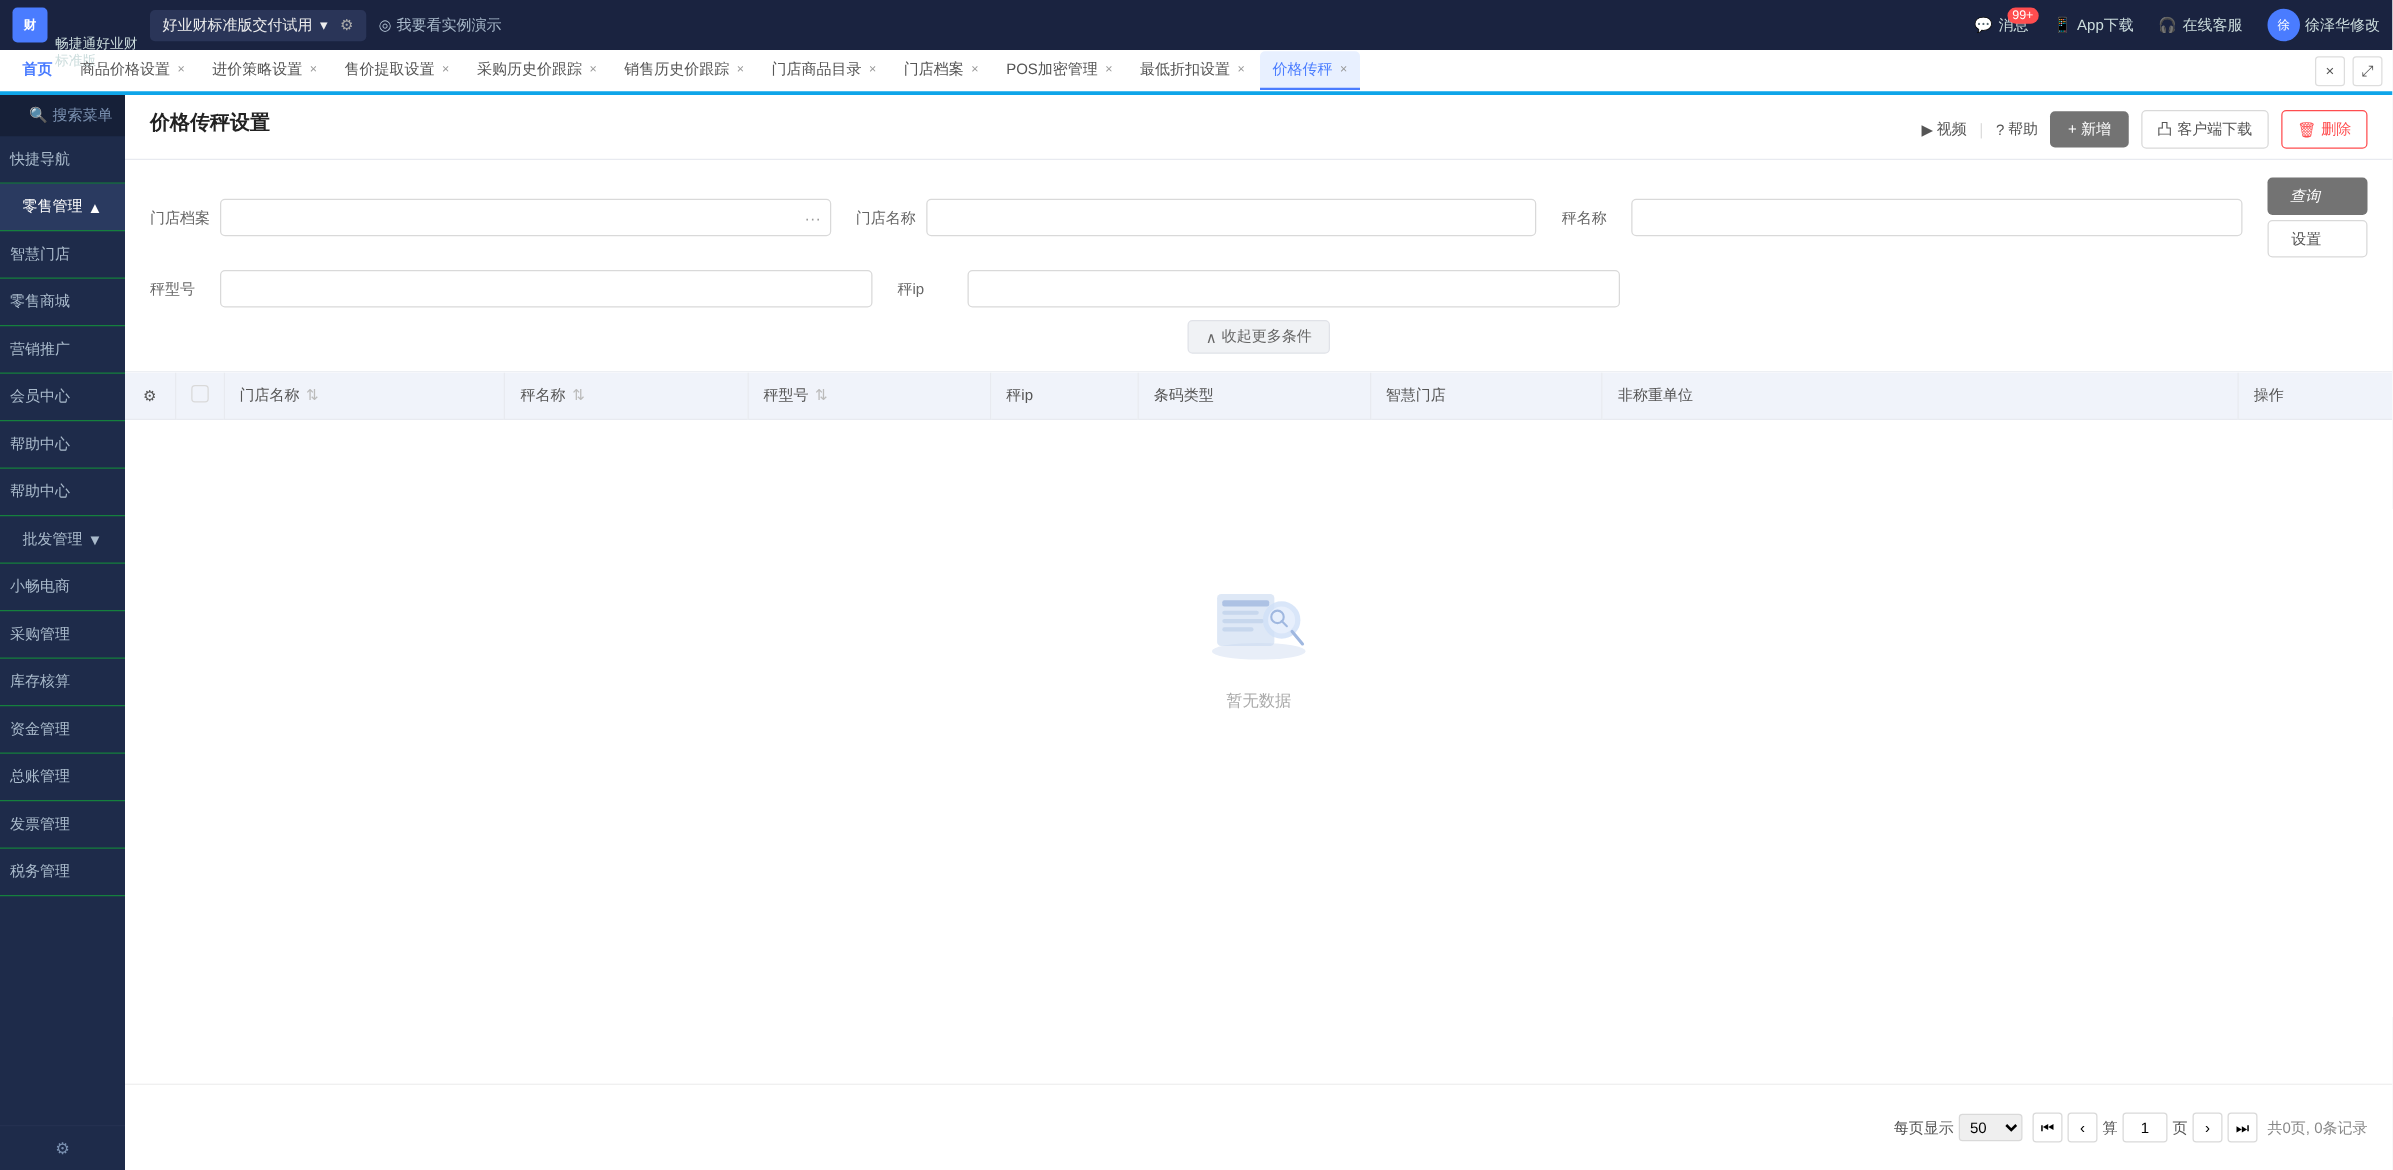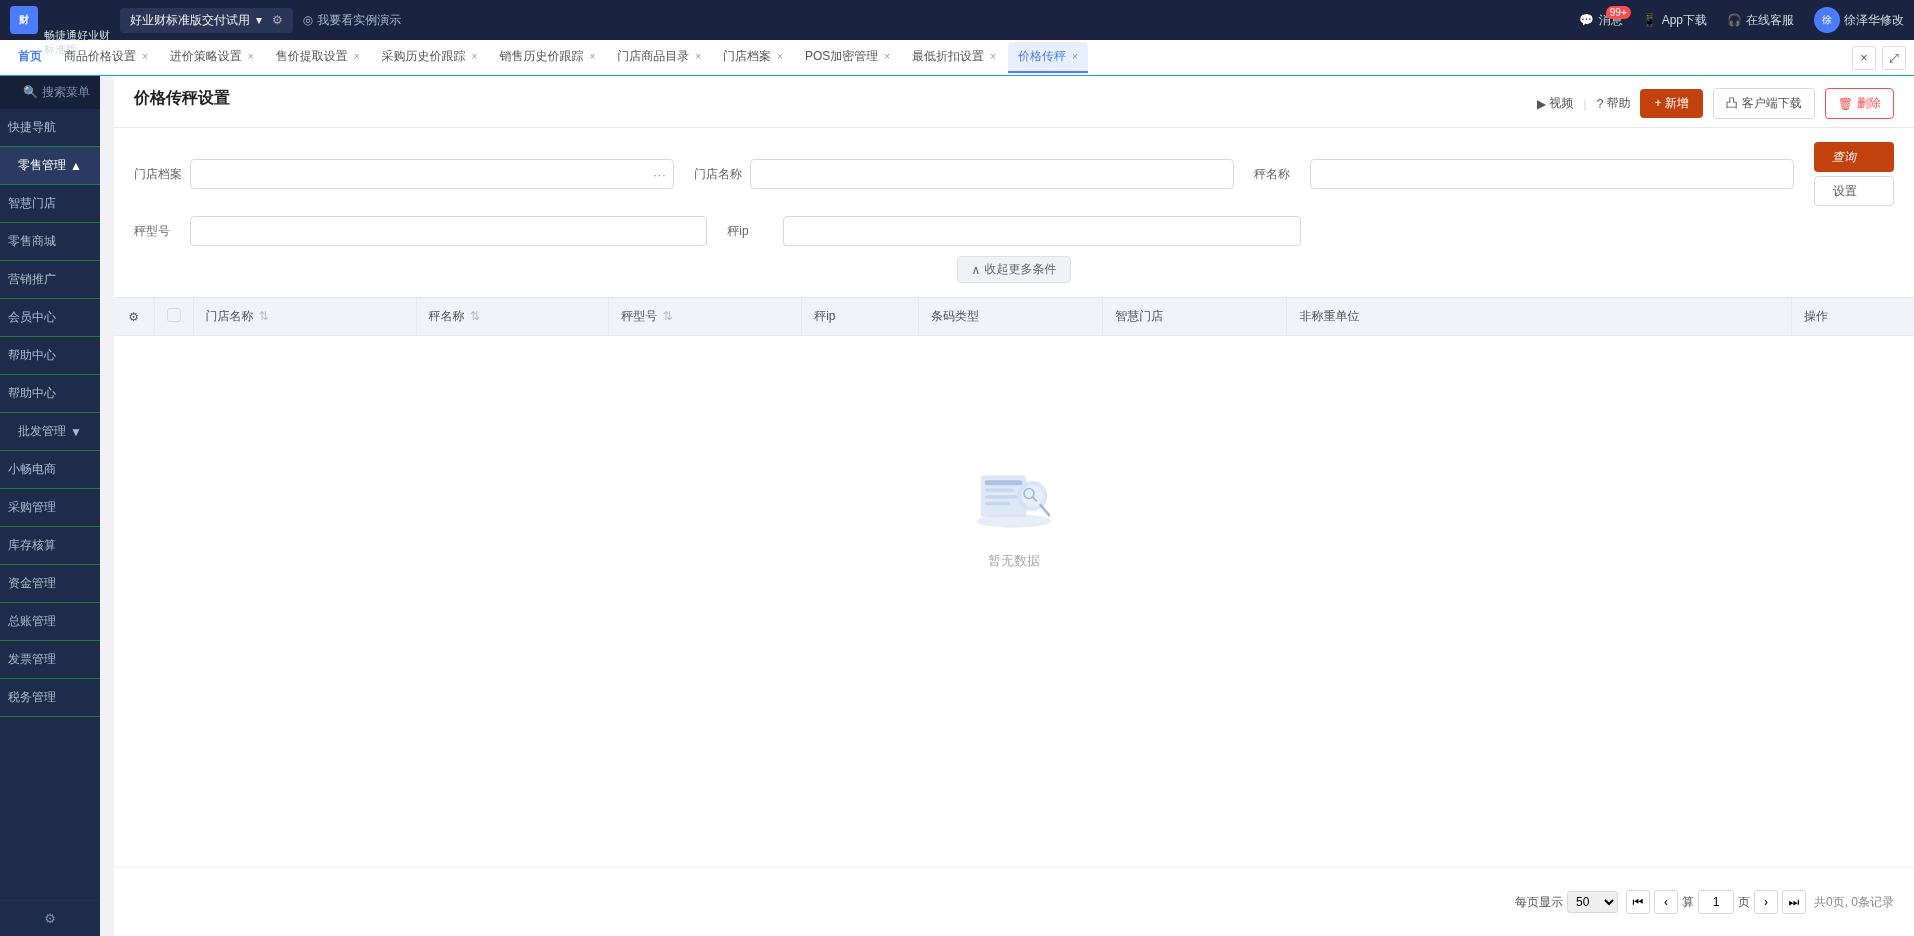--- a/index.html
+++ b/index.html
@@ -72,21 +72,21 @@
       background: #4a7cff; border-radius: 50%;
       display: flex; align-items: center; justify-content: center;
       font-size: 10px; color: #fff;
     }
 
     
     .nav-tabs {
       display: flex;
       align-items: center;
       background: #fff;
-      border-bottom: 1px solid #0ea5e9;
+      border-bottom: 3px solid #0ea5e9;
       padding: 0 8px;
       height: 36px;
       overflow-x: auto;
       gap: 2px;
     }
     .nav-tab {
       display: flex; align-items: center; gap: 4px;
       padding: 6px 10px;
       font-size: 12px;
       color: #555;
@@ -158,21 +158,20 @@
       border-top: 1px solid #243050;
     }
 
     
     .main-content {
       flex: 1;
       background: #f5f6fa;
       overflow-y: auto;
       display: flex;
       flex-direction: column;
-      margin-left: 14px;
     }
     .page-header {
       background: #fff;
       padding: 12px 20px 0 20px;
       border-bottom: 1px solid #e8eaf0;
     }
     .page-title {
       font-size: 16px;
       font-weight: bold;
       color: #222;
@@ -222,21 +221,21 @@
       background: #f0f2f5; border: 1px solid #e0e2e8;
       border-radius: 4px; padding: 4px 14px; cursor: pointer;
       margin: 0 auto;
     }
     .action-link {
       display: flex; align-items: center; gap: 3px;
       font-size: 12px; color: #555; cursor: pointer;
     }
     .divider { color: #ddd; }
     .btn-primary {
-      background: #c2410c; color: #fff;
+      background: #737373; color: #fff;
       border: none; border-radius: 4px;
       padding: 6px 14px; font-size: 12px;
       cursor: pointer; display: flex; align-items: center; gap: 4px;
     }
     .btn-outline {
       background: #fff; color: #555;
       border: 1px solid #d9d9d9; border-radius: 4px;
       padding: 6px 12px; font-size: 12px;
       cursor: pointer; display: flex; align-items: center; gap: 4px;
     }

